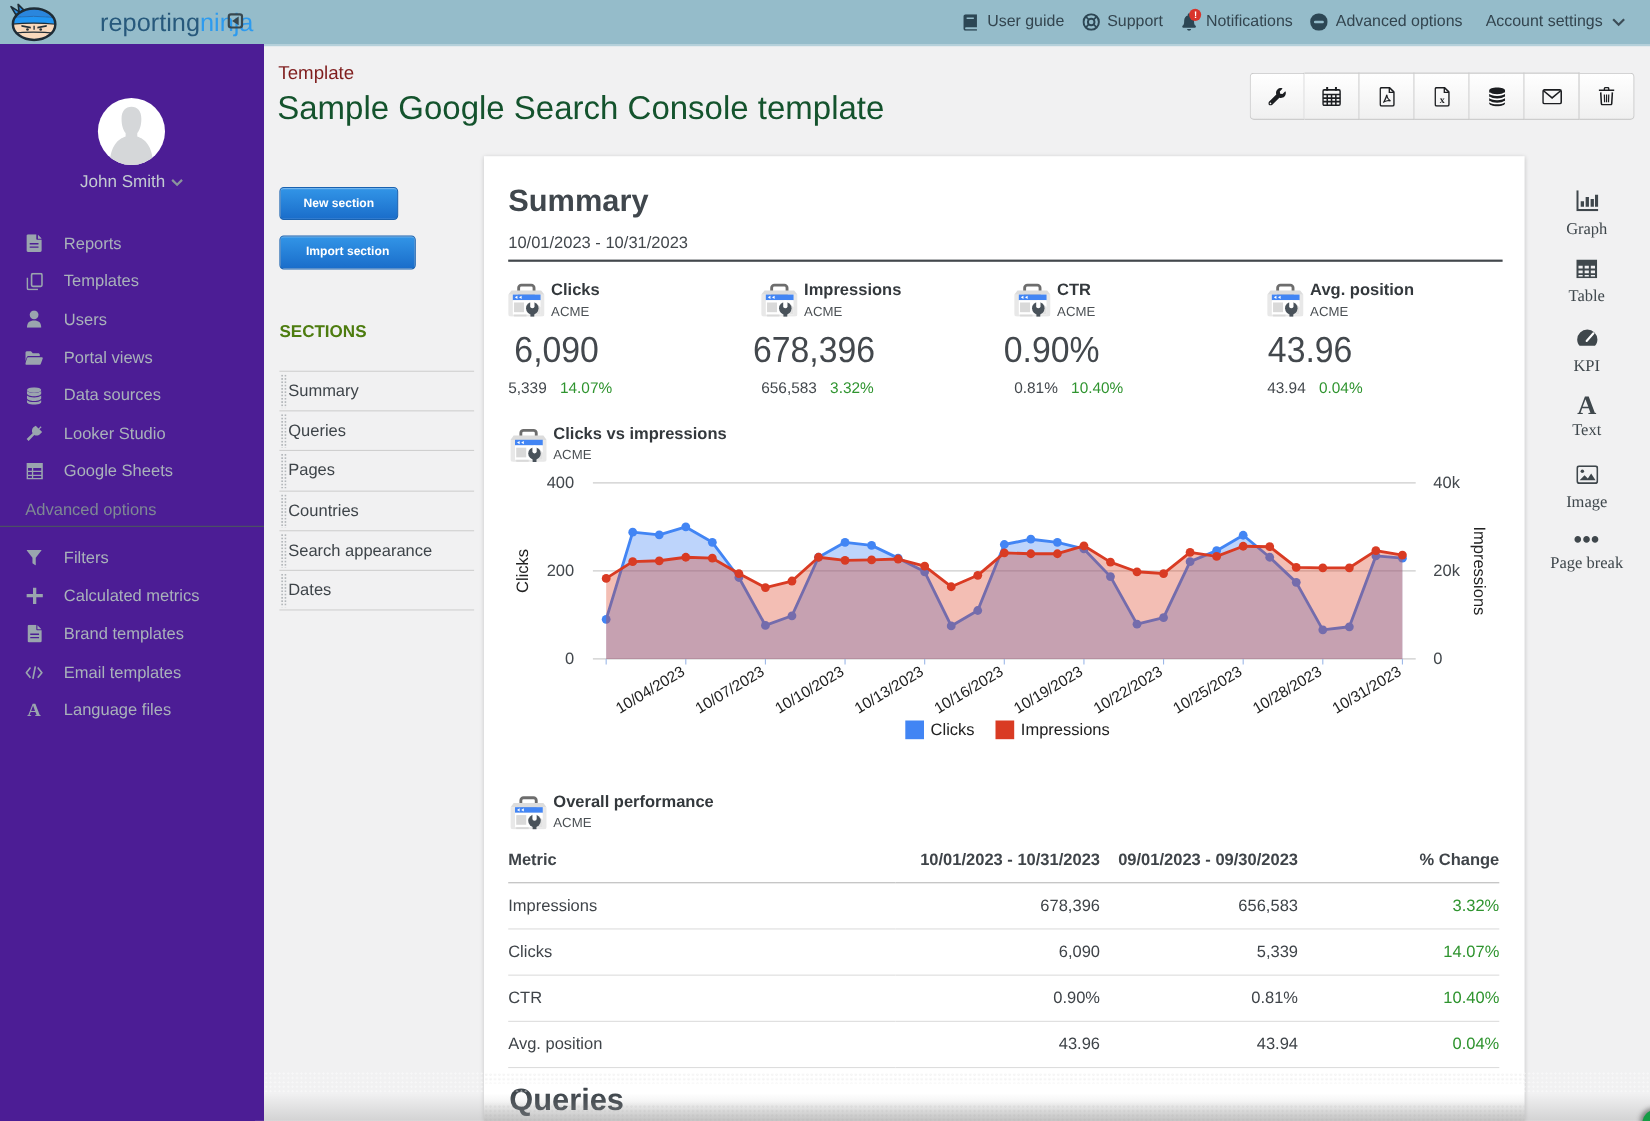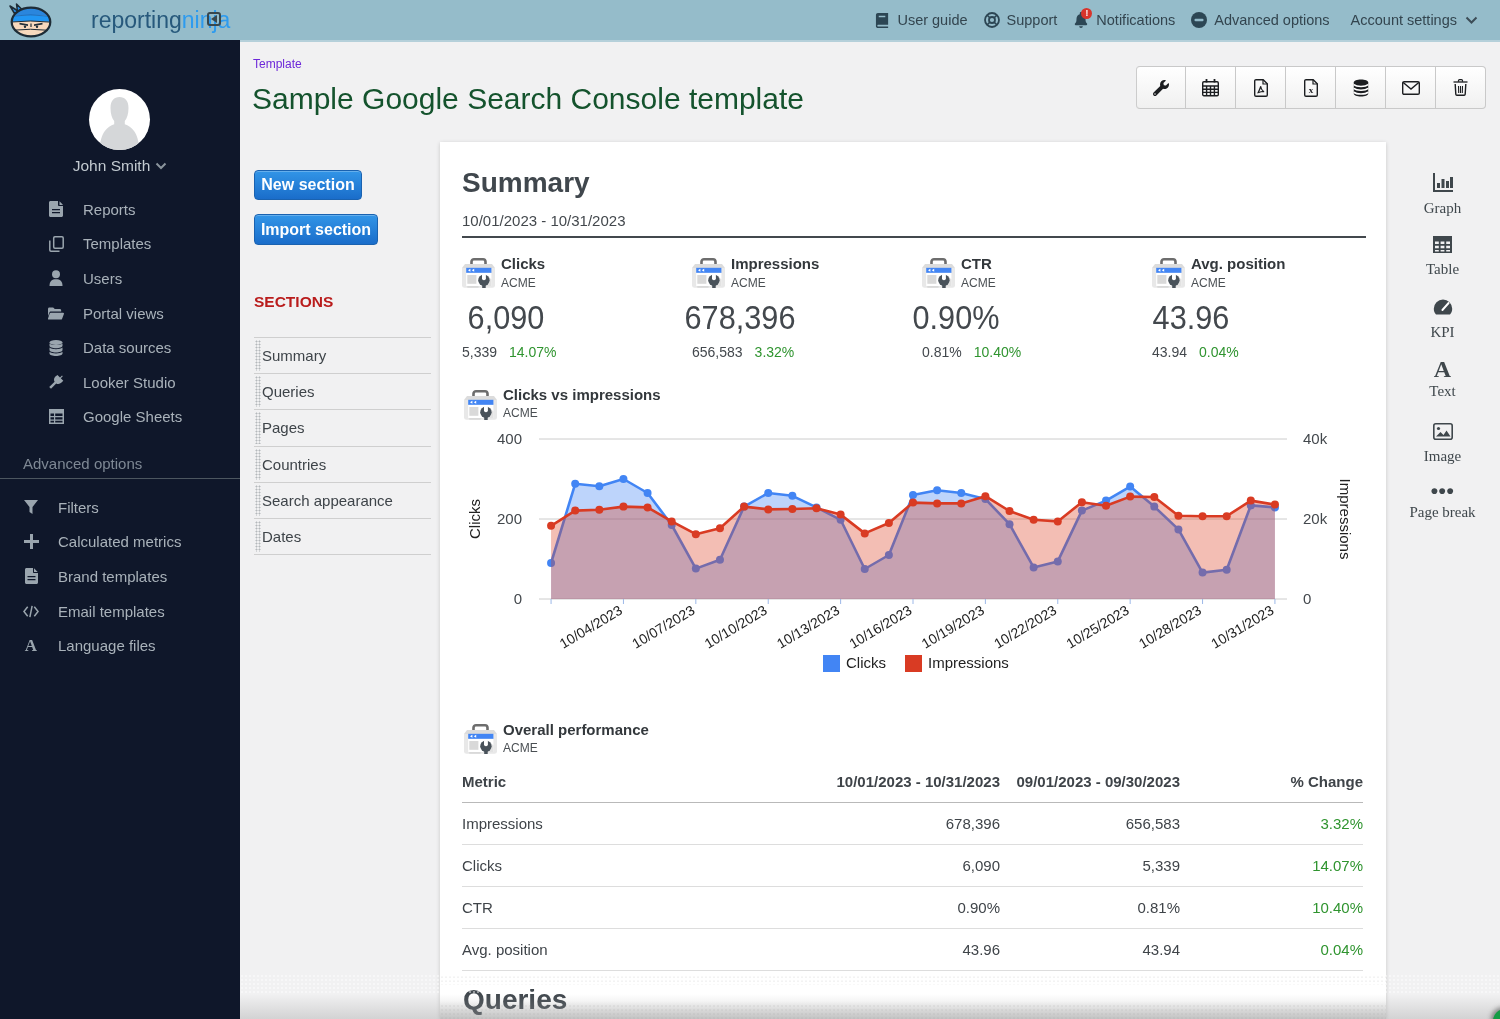--- a/index.html
+++ b/index.html
@@ -12,43 +12,43 @@
 #logotext { font-size:23px; color:#27597c; margin-left:7px; letter-spacing:0px; }
 #logotext b { font-weight:normal; color:#2d9bef; }
 #collapse { position:absolute; left:207px; top:12px; width:14px; height:14px; border:2px solid #37474f; border-radius:3px; display:flex; align-items:center; justify-content:center; }
 #collapse:after { content:""; width:0; height:0; border:4px solid transparent; border-right:6px solid #37474f; margin-left:-5px; }
 #topnav { position:absolute; right:15px; top:0; height:40px; display:flex; align-items:center; color:#33454f; font-size:14.5px; }
 #topnav .item { display:flex; align-items:center; margin-left:16px; }
 #topnav .item > svg:first-child { margin-right:7px; }
 #topnav .badge { position:absolute; margin-left:8px; margin-top:-13px; background:#d9342b; color:#fff; width:11px; height:11px; border-radius:50%; font-size:8.5px; font-weight:bold; text-align:center; line-height:11px; }
 
 
-#sidebar { position:absolute; left:0; top:40px; width:240px; height:979px; background:#0f172a; z-index:20; }
+#sidebar { position:absolute; left:0; top:40px; width:240px; height:979px; background:#4c1d95; z-index:20; }
 #avatar { position:absolute; left:89px; top:49px; width:61px; height:61px; border-radius:50%; background:#ffffff; overflow:hidden; }
 #username { position:absolute; left:0; top:117px; width:240px; text-align:center; color:#c3cbd1; font-size:15.5px; display:flex; align-items:center; justify-content:center; }
 .snav { position:absolute; left:0; width:240px; }
 .snav .ni { height:34.6px; display:flex; align-items:center; color:#a9b2ba; font-size:15px; }
 .snav .ni .ic { width:16px; height:16px; margin-left:23px; display:flex; align-items:center; justify-content:center; }
 .snav .ni .lbl { margin-left:19px; }
 #advhdr { position:absolute; left:23px; top:415px; color:#7e8894; font-size:15px; }
 #advline { position:absolute; left:0px; top:438px; width:240px; border-top:1px solid #4c565f; }
 
 
-#crumb { position:absolute; left:253px; top:57px; font-size:12px; color:#6d28d9; }
+#crumb { position:absolute; left:253px; top:57px; font-size:17px; color:#7f1d1d; }
 #pagetitle { position:absolute; left:252px; top:82px; font-size:30px; font-weight:normal; color:#14532d; }
 #toolbar { position:absolute; left:1136px; top:66px; display:flex; }
 #toolbar .tbtn { width:50px; height:43px; background:linear-gradient(180deg,#ffffff,#f0f0f0); border:1px solid #c9c9c9; border-left:none; display:flex; align-items:center; justify-content:center; }
 #toolbar .tbtn:first-child { border-left:1px solid #ccc; border-radius:4px 0 0 4px; }
 #toolbar .tbtn:last-child { border-radius:0 4px 4px 0; }
 
 
-.bluebtn { position:absolute; color:#fff; font-size:16px; font-weight:bold; text-align:center; background:linear-gradient(180deg,#3295e7 0%,#1a6dca 100%); border:1px solid #1a62b0; border-radius:4px; box-shadow:inset 0 1px 0 rgba(255,255,255,.25); }
+.bluebtn { position:absolute; color:#fff; font-size:11px; font-weight:bold; text-align:center; background:linear-gradient(180deg,#3295e7 0%,#1a6dca 100%); border:1px solid #1a62b0; border-radius:4px; box-shadow:inset 0 1px 0 rgba(255,255,255,.25); }
 #btn-new { left:254px; top:170px; width:108px; height:30px; line-height:28px; }
 #btn-import { left:254px; top:214px; width:124px; height:31px; line-height:29px; }
-#sectionshdr { position:absolute; left:254px; top:293px; font-size:15.5px; font-weight:bold; color:#b91c1c; }
+#sectionshdr { position:absolute; left:254px; top:293px; font-size:15.5px; font-weight:bold; color:#4d7c0f; }
 #seclist { position:absolute; left:254px; top:337px; width:177px; border-top:1px solid #cfcfcf; }
 #seclist .sec { height:36.2px; line-height:36.2px; border-bottom:1px solid #cfcfcf; color:#3e4449; font-size:15px; padding-left:8px; position:relative; }
 #seclist .sec:before { content:""; position:absolute; left:1px; top:2px; bottom:2px; width:6px; background-image:radial-gradient(#b4b8bb 0.9px, transparent 1.1px); background-size:3px 3px; }
 
 
 #card { position:absolute; left:440px; top:142px; width:946px; height:877px; background:#fff; box-shadow:0 1px 4px rgba(0,0,0,.18); }
 .h1 { font-size:28px; font-weight:bold; color:#40474d; }
 #sum-title { position:absolute; left:22px; top:25px; }
 #sum-date { position:absolute; left:22px; top:70px; font-size:15px; color:#43484d; }
 #sum-hr { position:absolute; left:22px; top:94px; width:904px; border-top:2px solid #43484d; }
@@ -132,21 +132,21 @@
 
 <div id="sidebar">
   <div id="avatar">
     <svg width="61" height="61" viewBox="0 0 61 61">
         <path d="M21.5 19 C21.5 11.5 25.2 8 30.5 8 C35.8 8 39.5 11.5 39.5 19 C39.5 25 38 29.5 35.8 32 L35.8 35.2 C42.5 37.5 49.5 43 50.5 61 L10.5 61 C11.5 43 18.5 37.5 25.2 35.2 L25.2 32 C23 29.5 21.5 25 21.5 19 Z" fill="#d5d7d9"></path>
       </svg>
   </div>
   <div id="username">John Smith <svg width="12" height="8" viewBox="0 0 12 8" style="margin-left:5px;">
         <path d="M1.5 1.5 L6 6 L10.5 1.5" stroke="#8a949c" stroke-width="2" fill="none"></path>
       </svg></div>
-  <div class="snav" style="top:152px;padding-left:25px;">
+  <div class="snav" style="top:164px;">
     <div class="ni">
         <span class="ic">
           <svg width="14" height="16" viewBox="0 0 14 16" fill="#9aa5ae">
             <path d="M9 0 L1.5 0 C0.7 0 0 0.7 0 1.5 L0 14.5 C0 15.3 0.7 16 1.5 16 L12.5 16 C13.3 16 14 15.3 14 14.5 L14 5 L9.8 5 C9.4 5 9 4.6 9 4.2 Z M10.5 0.3 L13.7 3.5 L13.7 4 L10.5 4 Z M3 8 L11 8 L11 9.3 L3 9.3 Z M3 11 L11 11 L11 12.3 L3 12.3 Z"></path>
           </svg>
         </span>
         <span class="lbl">Reports</span>
       </div>
     <div class="ni">
         <span class="ic">

